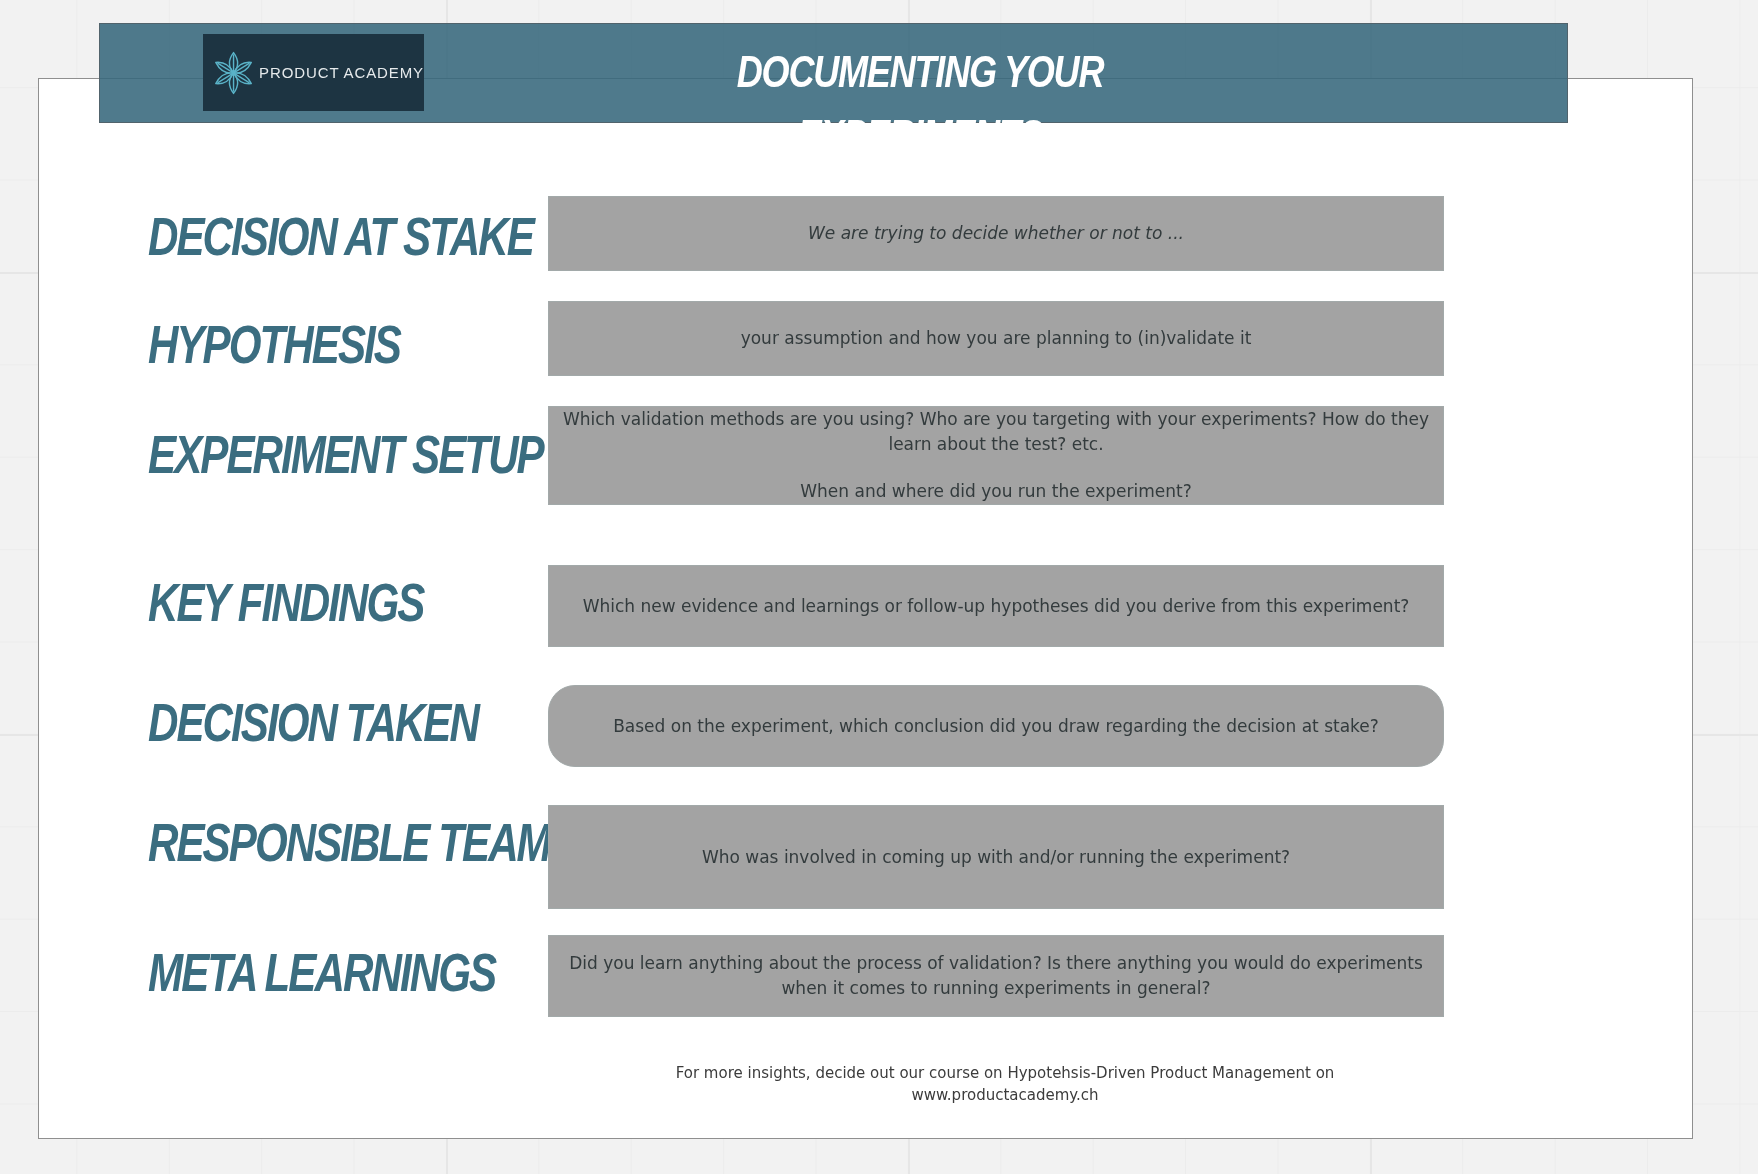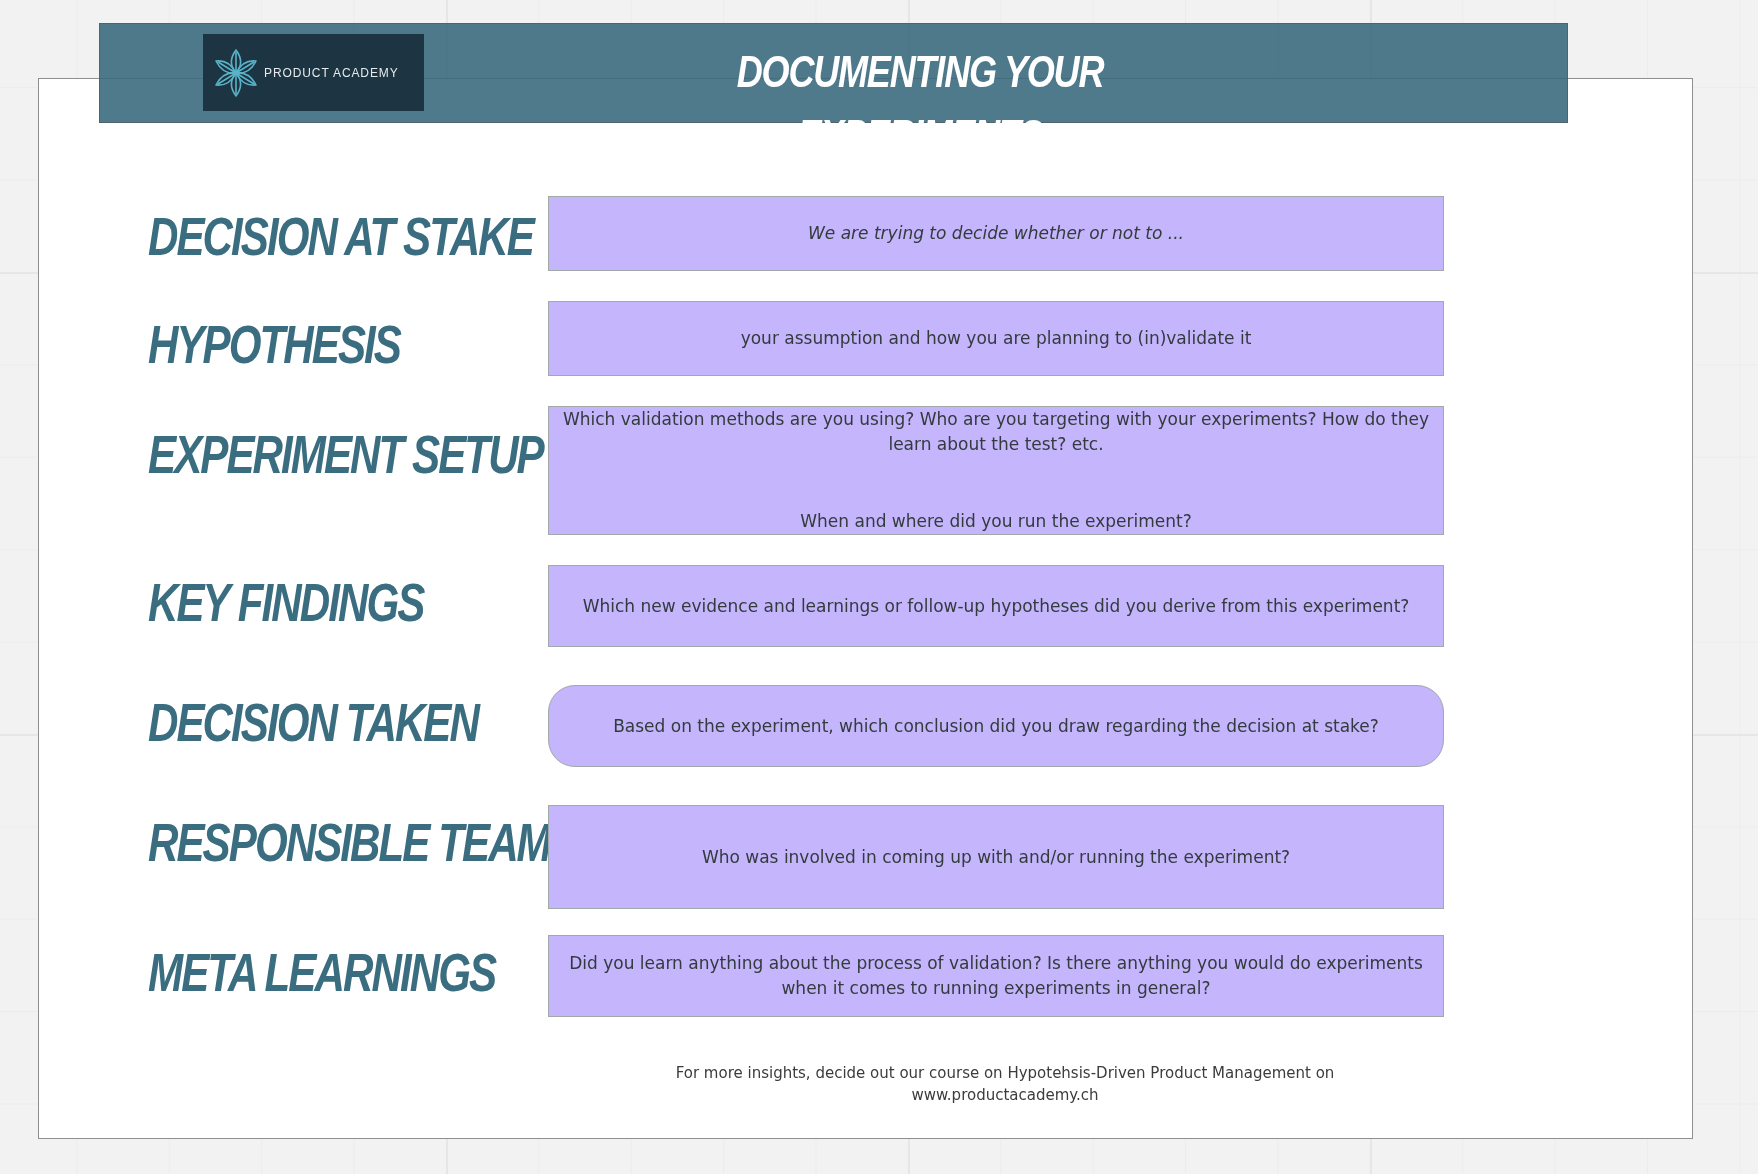--- a/index.html
+++ b/index.html
@@ -22,38 +22,38 @@
   .header{
     position:absolute;left:99px;top:23px;width:1469px;height:100px;
     background:rgba(55,104,124,0.88);border:1.5px solid #51636c;box-sizing:border-box;
   }
   .logo{
     position:absolute;left:203px;top:34px;width:221px;height:77px;
     background:#1d3442;display:flex;align-items:center;
   }
   .logo svg{margin-left:11px;width:44px;height:50px;}
   .logo-text{
-    color:#e6eaec;font-family:"Liberation Sans",sans-serif;font-size:12px;
+    color:#e6eaec;font-family:"Liberation Sans",sans-serif;font-size:15px;
     letter-spacing:0.9px;margin-left:6px;white-space:nowrap;
   }
   .title{
     position:absolute;left:560px;top:40px;width:720px;text-align:center;
     color:#ffffff;font-family:"Liberation Sans",sans-serif;font-weight:bold;font-style:italic;
     font-size:44px;letter-spacing:-1.5px;transform:scaleX(0.82);transform-origin:center;
     line-height:64px;
   }
   .label{
     position:absolute;left:148px;
     color:#3b6d80;font-family:"Liberation Sans",sans-serif;font-weight:bold;font-style:italic;
     font-size:54px;letter-spacing:-2.5px;line-height:60px;white-space:nowrap;
     transform:scaleX(0.78);transform-origin:left center;
   }
   .box{
     position:absolute;left:548px;width:896px;
-    background:#c4b5fd;border:1.5px solid #a2a9a9;box-sizing:border-box;
+    background:#a3a3a3;border:1.5px solid #a2a9a9;box-sizing:border-box;
     display:flex;flex-direction:column;align-items:center;justify-content:center;
     text-align:center;color:#333b3d;
     font-family:"DejaVu Sans",sans-serif;font-size:17px;line-height:25px;
     padding:0 10px;
   }
   .box .italic{font-style:italic;}
   .box .gap{height:25px;}
   .footer{
     position:absolute;left:660px;top:1062px;width:690px;text-align:center;
     color:#3c3c3c;font-family:"DejaVu Sans",sans-serif;font-size:15px;line-height:22px;
@@ -92,21 +92,21 @@
 <div class="label" style="top:692px;">DECISION TAKEN</div>
 <div class="label" style="top:812px;">RESPONSIBLE TEAM</div>
 <div class="label" style="top:942px;">META LEARNINGS</div>
 
 <div class="box" style="top:196px;height:75px;">
   <span class="italic">We are trying to decide whether or not to ...</span>
 </div>
 <div class="box" style="top:301px;height:75px;">
   <span>your assumption and how you are planning to (in)validate it</span>
 </div>
-<div class="box" style="top:406px;height:129px;justify-content:space-between;">
+<div class="box" style="top:406px;height:99px;justify-content:space-between;">
   <span>Which validation methods are you using? Who are you targeting with your experiments? How do they learn about the test? etc.</span>
   <span class="gap"></span>
   <span>When and where did you run the experiment?</span>
 </div>
 <div class="box" style="top:565px;height:82px;">
   <span>Which new evidence and learnings or follow-up hypotheses did you derive from this experiment?</span>
 </div>
 <div class="box" style="top:685px;height:82px;border-radius:27px;">
   <span>Based on the experiment, which conclusion did you draw regarding the decision at stake?</span>
 </div>

